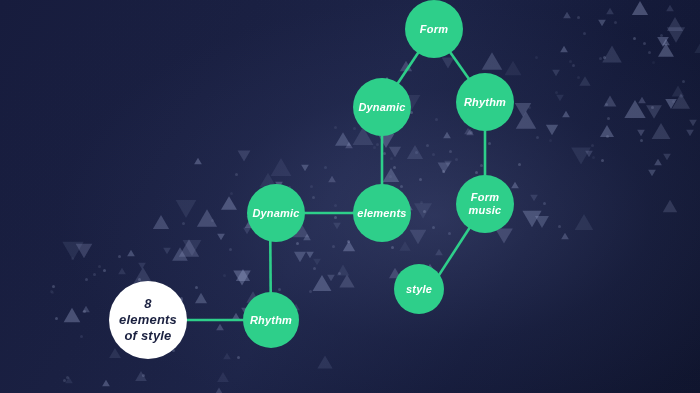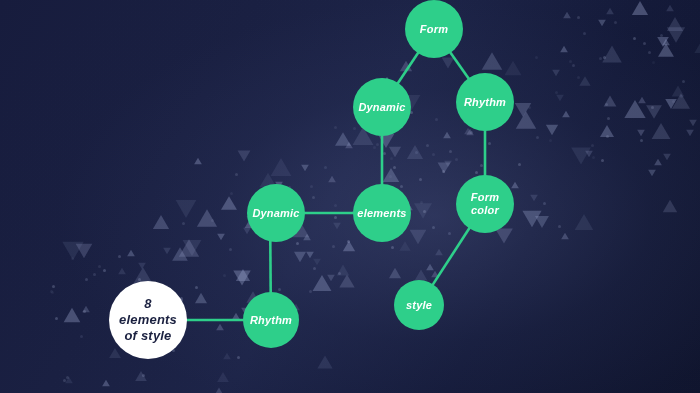--- a/index.html
+++ b/index.html
@@ -384,23 +384,23 @@
         </span>
       </div>
       <div class="node" style="left: 456px; top: 73px; width: 58px; height: 58px;">
         <span>
           <span>Rhythm</span>
         </span>
       </div>
       <div class="node" style="left: 456px; top: 175px; width: 58px; height: 58px;">
         <span>
           <span>Form</span>
-          <span>color</span>
-        </span>
-      </div>
-      <div class="node" style="left: 394px; top: 280px; width: 50px; height: 50px;">
+          <span>music</span>
+        </span>
+      </div>
+      <div class="node" style="left: 394px; top: 264px; width: 50px; height: 50px;">
         <span>
           <span>style</span>
         </span>
       </div>
     </div>
 
 </div>
 
 </body></html>

